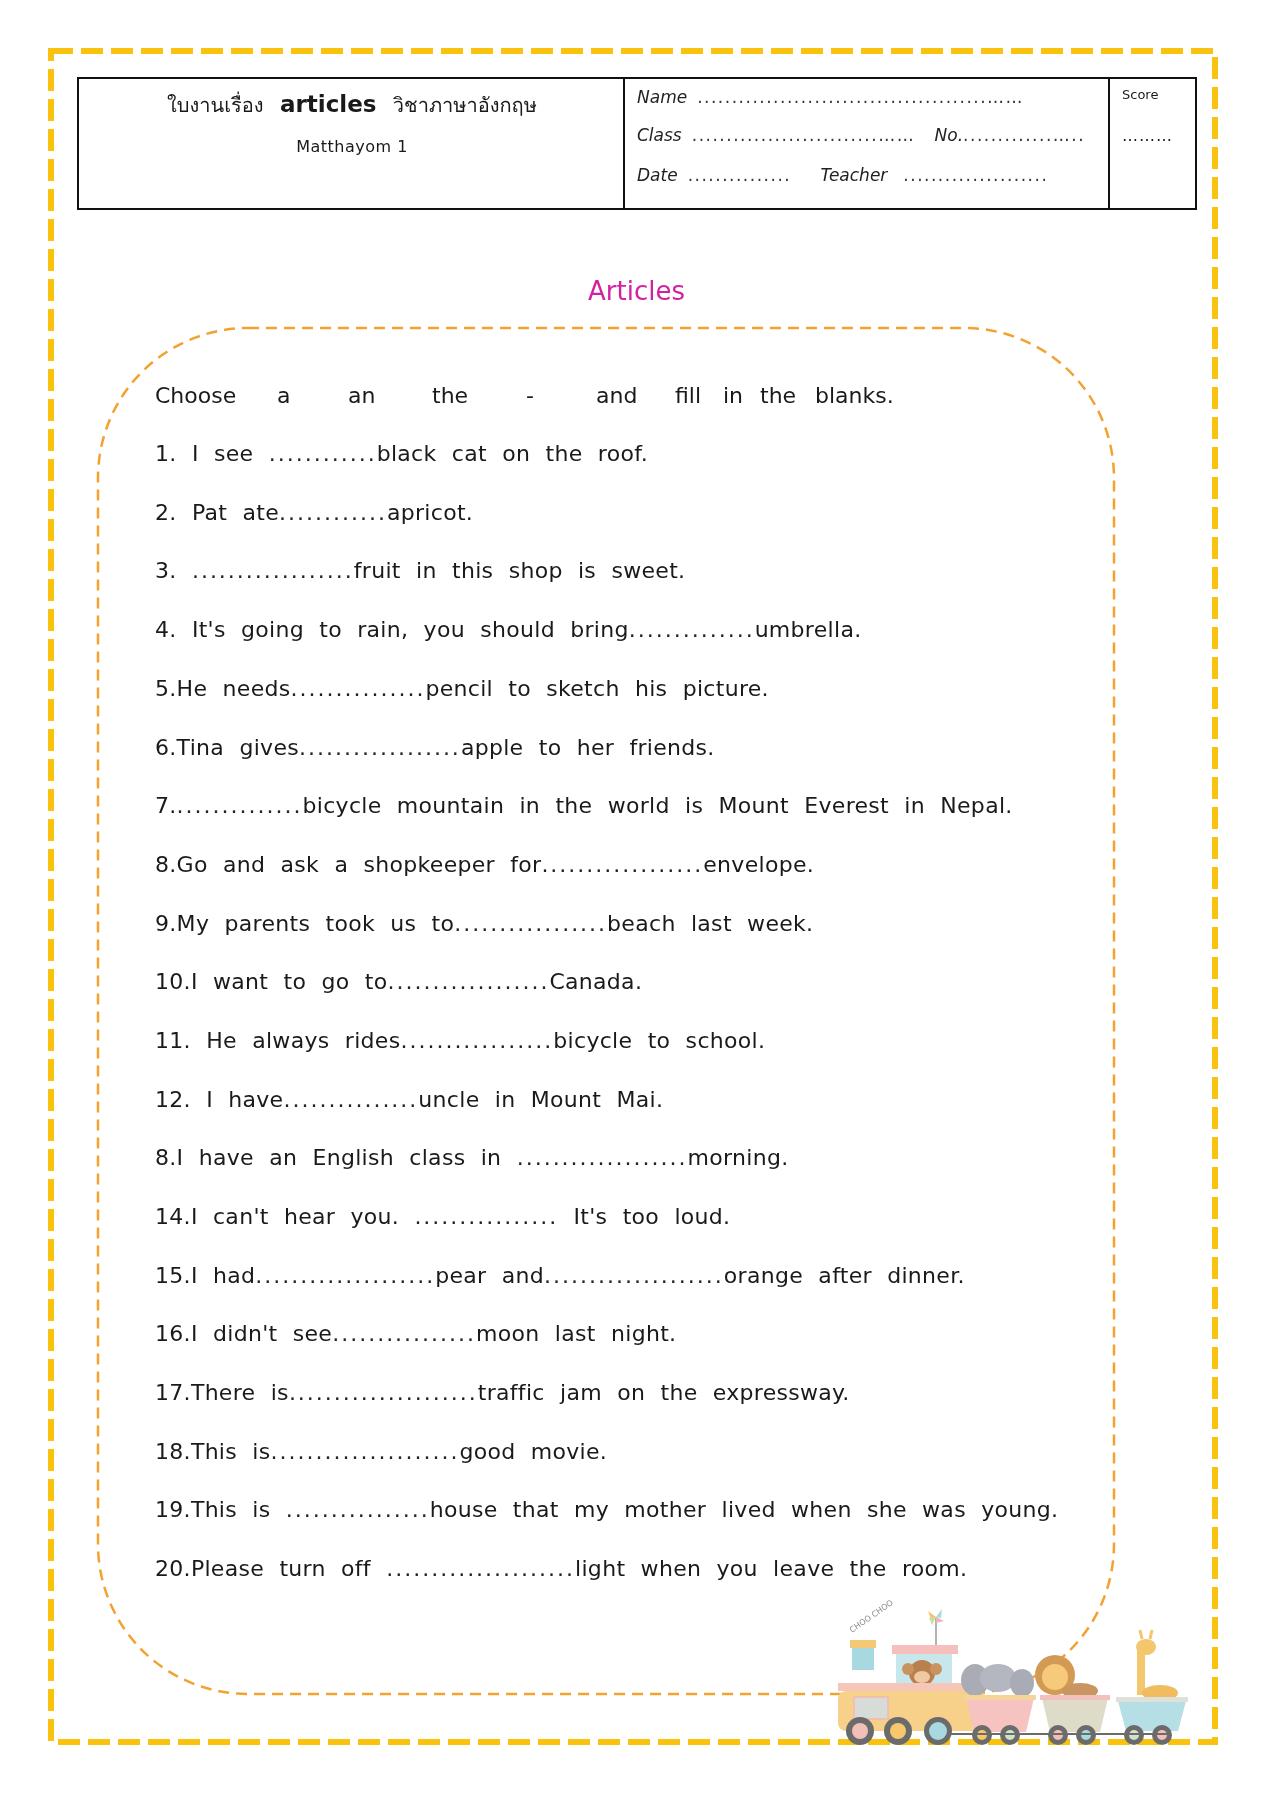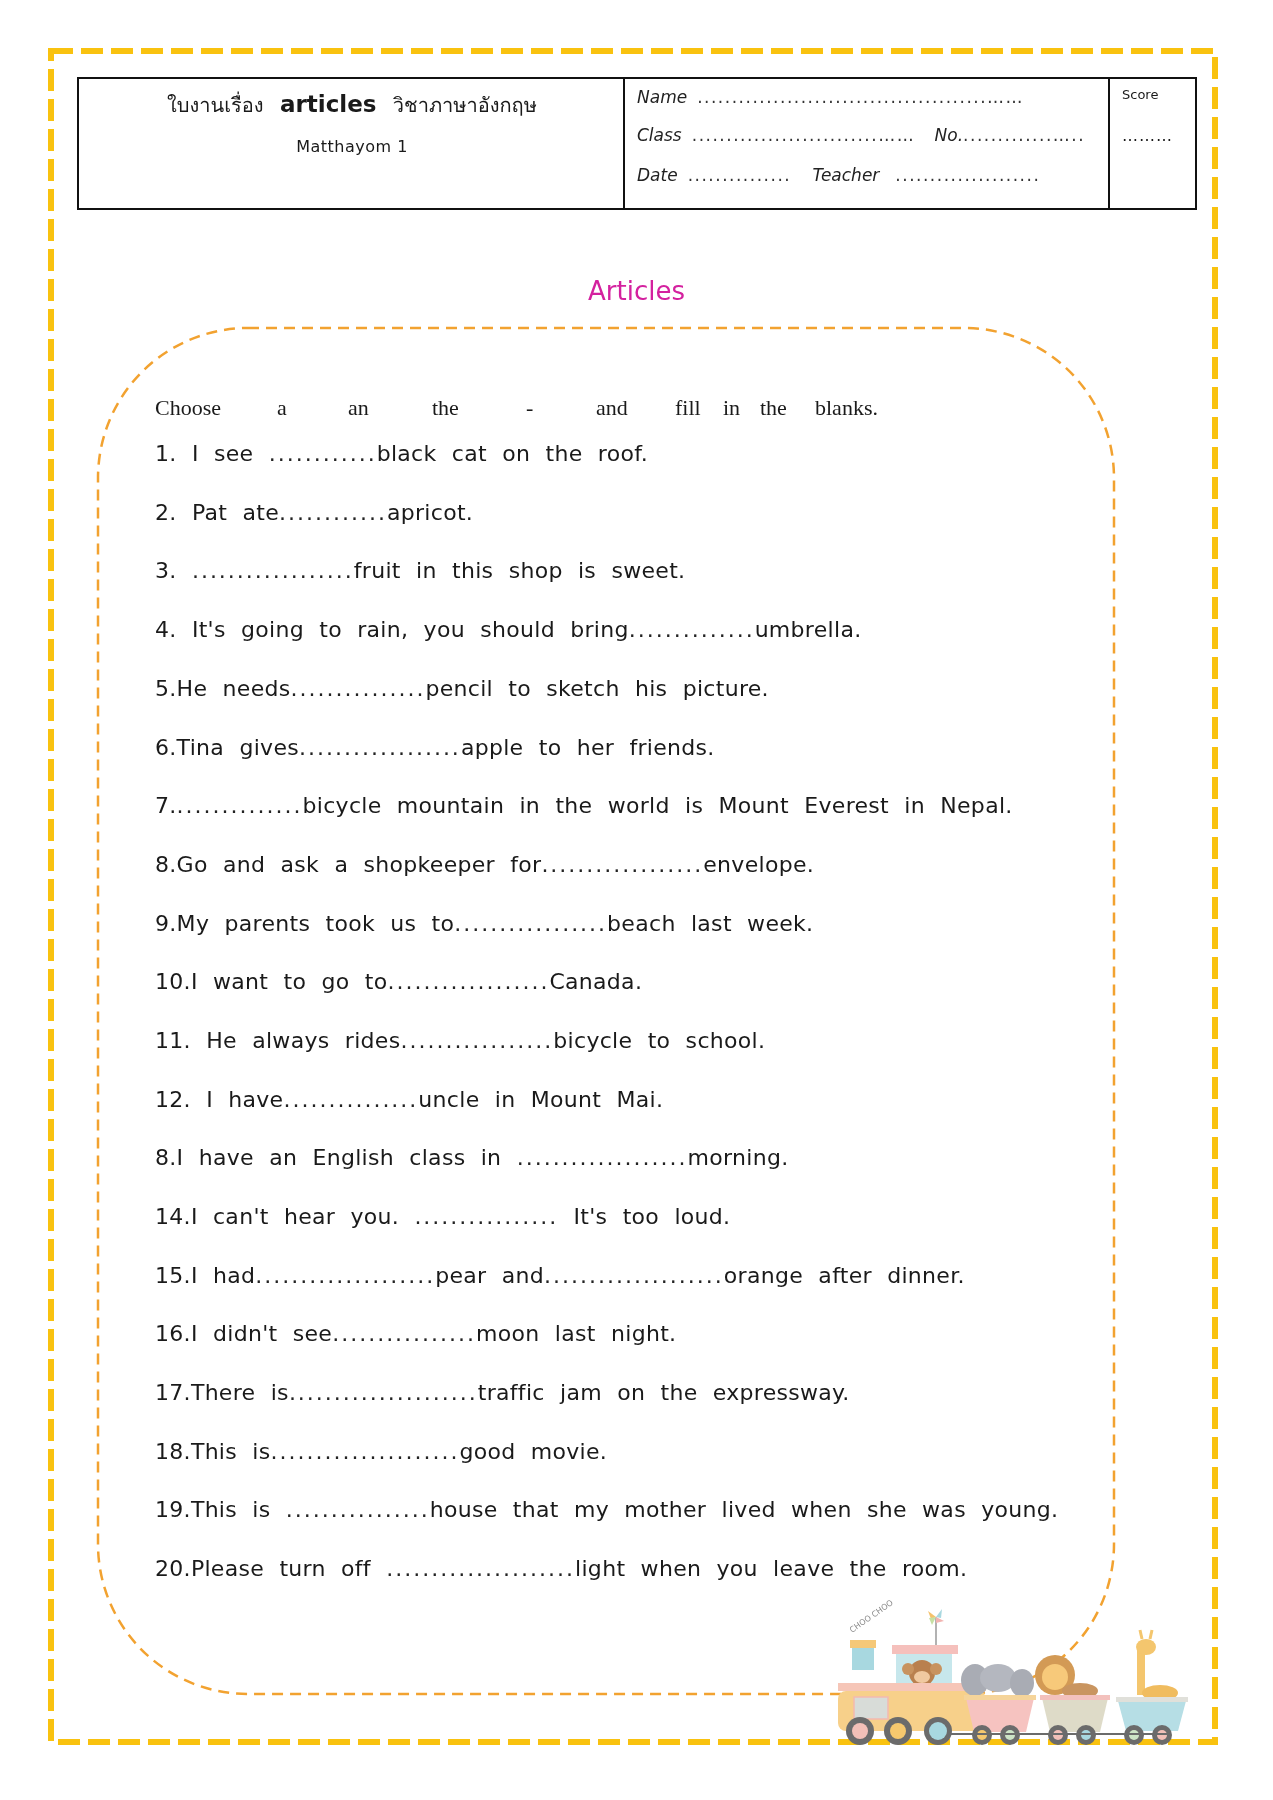--- a/index.html
+++ b/index.html
@@ -20,21 +20,21 @@
   .field-row .lbl { color: #222; font-style: italic; }
   .field-row .dots { color: #333; letter-spacing: 1.5px; margin-left: 10px; }
   .hdr-score { position: absolute; left: 1033px; top: 0; right: 0; height: 100%; }
   .score-lbl { position: absolute; left: 10px; top: 8px; font-size: 13px; }
   .score-dots { position: absolute; left: 10px; top: 47px; font-size: 16px; letter-spacing: 1px; }
   .page-heading { position: absolute; left: 0; width: 1273px; top: 276px; text-align: center;
                   font-size: 26px; color: #d4219f; }
   .inner-box { position: absolute; left: 96px; top: 326px; width: 1020px; height: 1370px; }
   .content { position: absolute; left: 155px; top: 383px; width: 940px; }
   .instr { position: absolute; left: 0; top: 0; font-size: 22px; white-space: nowrap; height: 34px; }
-  .instr span { position: absolute; top: 12px; font-family: Liberation Serif, serif; }
+  .instr span { position: absolute; top: 0; }
   .q { position: absolute; left: 0; font-size: 22px; white-space: nowrap; letter-spacing: 0.3px; word-spacing: 8px; }
   .q .blank { letter-spacing: 2px; color: #222; }
   .train { position: absolute; left: 830px; top: 1595px; width: 380px; height: 150px; }
 </style>
 </head>
 <body>
 
 <svg class="outer-border" viewBox="0 0 1170 1697" width="1170" height="1697">
   <rect x="3" y="3" width="1164" height="1691" fill="none" stroke="#f9c20f" stroke-width="6" stroke-dasharray="22 8"></rect>
 </svg>
@@ -55,21 +55,21 @@
   <div class="hdr-fields">
     <div class="field-row" style="top:8px">
       <span class="lbl">Name</span><span class="dots">..........................................……</span>
     </div>
     <div class="field-row" style="top:46px">
       <span class="lbl">Class</span><span class="dots">...........................……</span>
       <span class="lbl" style="margin-left:14px">No.</span><span class="dots" style="margin-left:0">.............…..</span>
     </div>
     <div class="field-row" style="top:86px">
       <span class="lbl">Date</span><span class="dots">...............</span>
-      <span class="lbl" style="margin-left:16px">Teacher</span><span class="dots" style="margin-left:16px">.....................</span>
+      <span class="lbl" style="margin-left:24px">Teacher</span><span class="dots" style="margin-left:16px">.....................</span>
     </div>
   </div>
 
   <div class="hdr-score">
     <div class="score-lbl">Score</div>
     <div class="score-dots">………</div>
   </div>
 </div>
 
 <div class="page-heading">Articles</div>

